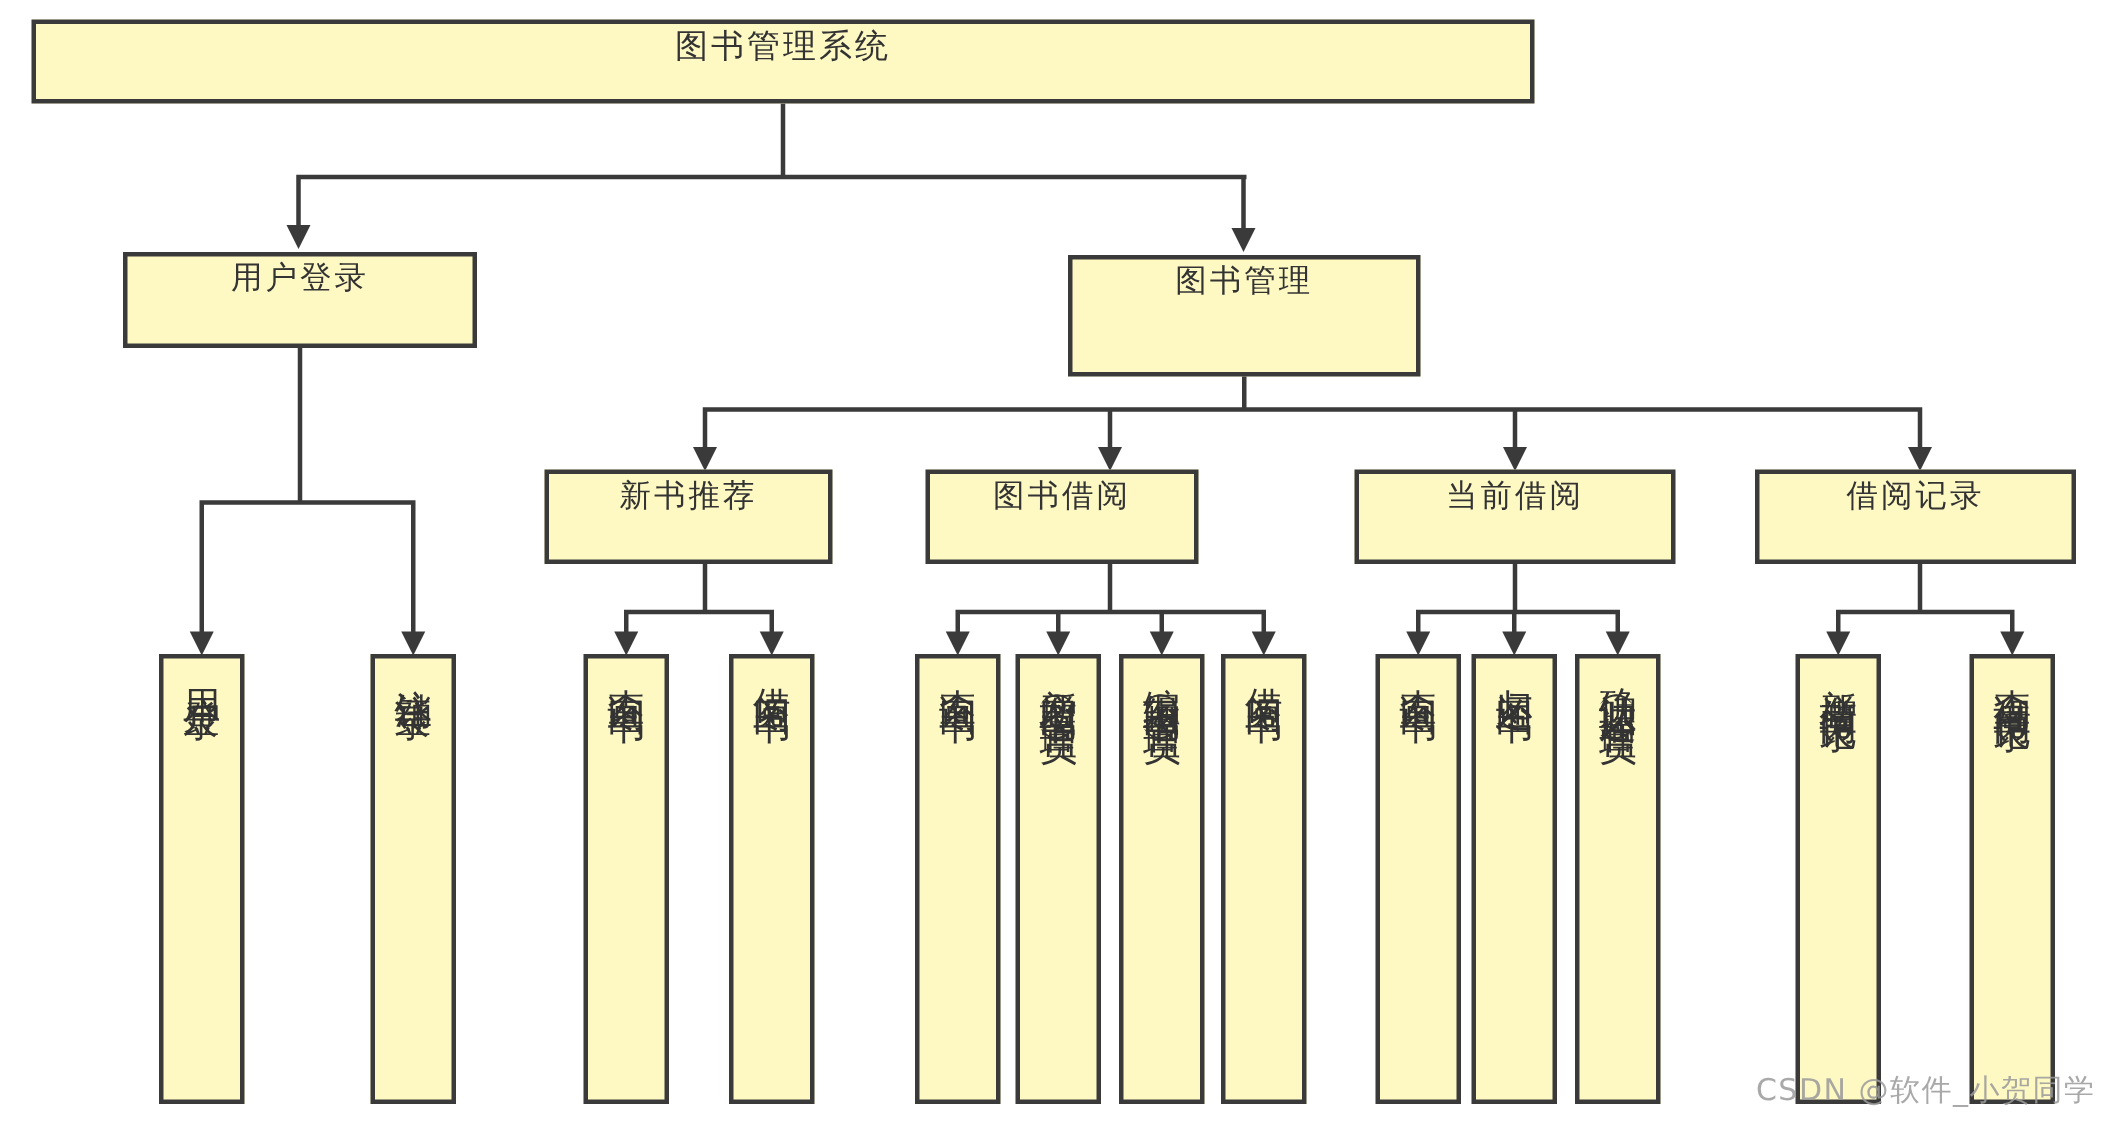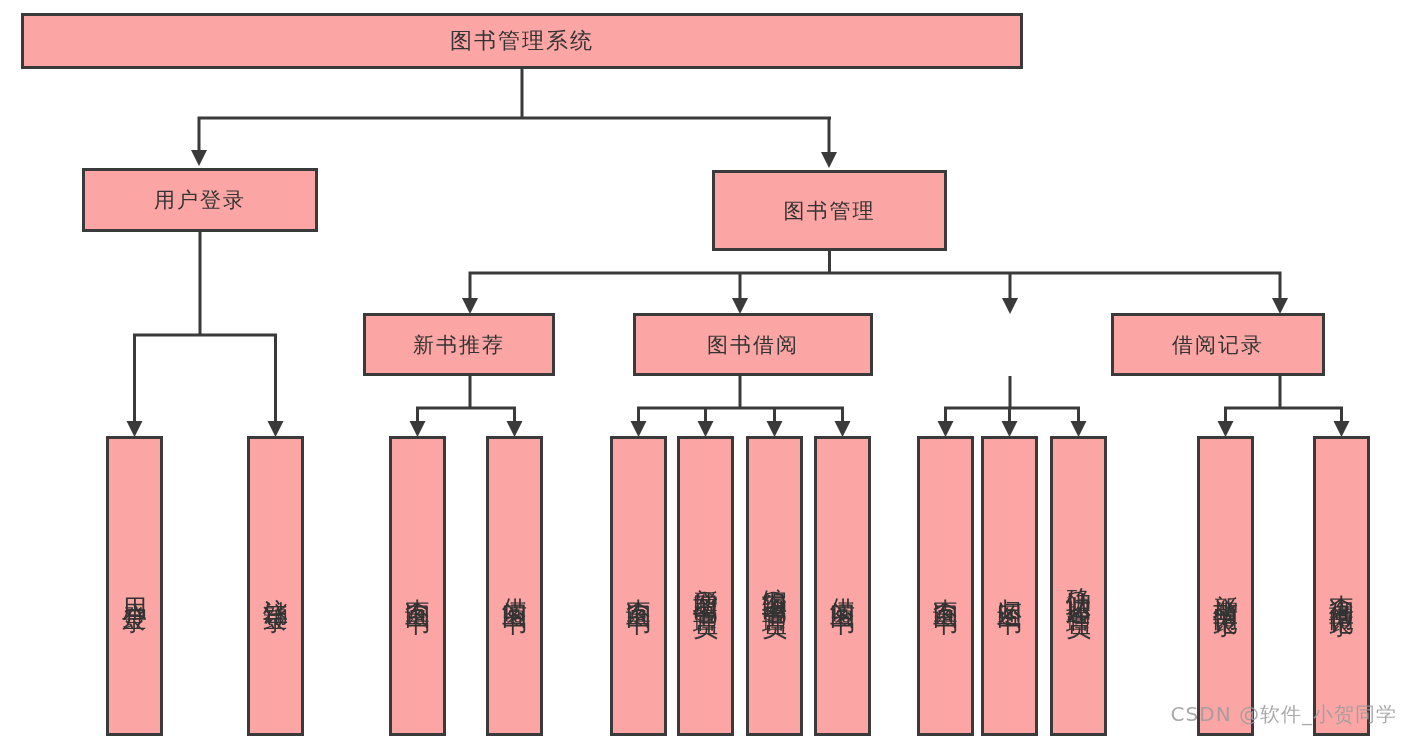--- a/index.html
+++ b/index.html
@@ -9,23 +9,23 @@
     background:#ffffff;
     font-family:"DejaVu Sans","Liberation Sans",sans-serif;
     color:#333333;
     overflow:hidden;
   }
   svg.wires{position:absolute;left:0;top:0;z-index:1;}
   .box{
     position:absolute;
     box-sizing:border-box;
     border:3px solid #3a3a3a;
-    background:#fca5a5;
+    background:#fef9c3;
     display:flex;
-    align-items:center;
+    align-items:flex-start;
     justify-content:center;
     z-index:2;
   }
   .hlabel{
     font-size:21px;
     letter-spacing:2px;
     color:#333333;
     white-space:nowrap;
   }
   .root .hlabel{font-size:22px;}
@@ -34,21 +34,21 @@
     writing-mode:vertical-rl;
     text-orientation:mixed;
     font-size:25px;
     letter-spacing:4px;
     color:#333333;
     line-height:1;
   }
   .watermark{
     position:absolute;
     right:8px;
-    bottom:19px;
+    bottom:7px;
     z-index:3;
     font-size:20px;
     color:#9b9b9b;
     opacity:0.85;
     letter-spacing:1px;
     white-space:nowrap;
   }
 </style>
 </head>
 <body>
@@ -102,24 +102,27 @@
   <div class="box" style="left:82px;top:168px;width:236px;height:64px">
     <span class="hlabel">用户登录</span>
   </div>
   <div class="box" style="left:712px;top:170px;width:235px;height:81px">
     <span class="hlabel">图书管理</span>
   </div>
 
   <div class="box" style="left:363px;top:313px;width:192px;height:63px">
     <span class="hlabel">新书推荐</span>
   </div>
-  <div class="box" style="left:633px;top:313px;width:240px;height:63px">
+  <div class="box" style="left:617px;top:313px;width:182px;height:63px">
     <span class="hlabel">图书借阅</span>
   </div>
-  <div class="box" style="left:1111px;top:313px;width:214px;height:63px">
+  <div class="box" style="left:903px;top:313px;width:214px;height:63px">
+    <span class="hlabel">当前借阅</span>
+  </div>
+  <div class="box" style="left:1170px;top:313px;width:214px;height:63px">
     <span class="hlabel">借阅记录</span>
   </div>
 
   <div class="box leaf" style="left:106px">
     <span class="vlabel">用户登录</span>
   </div>
   <div class="box leaf" style="left:247px">
     <span class="vlabel">注销登录</span>
   </div>
 

